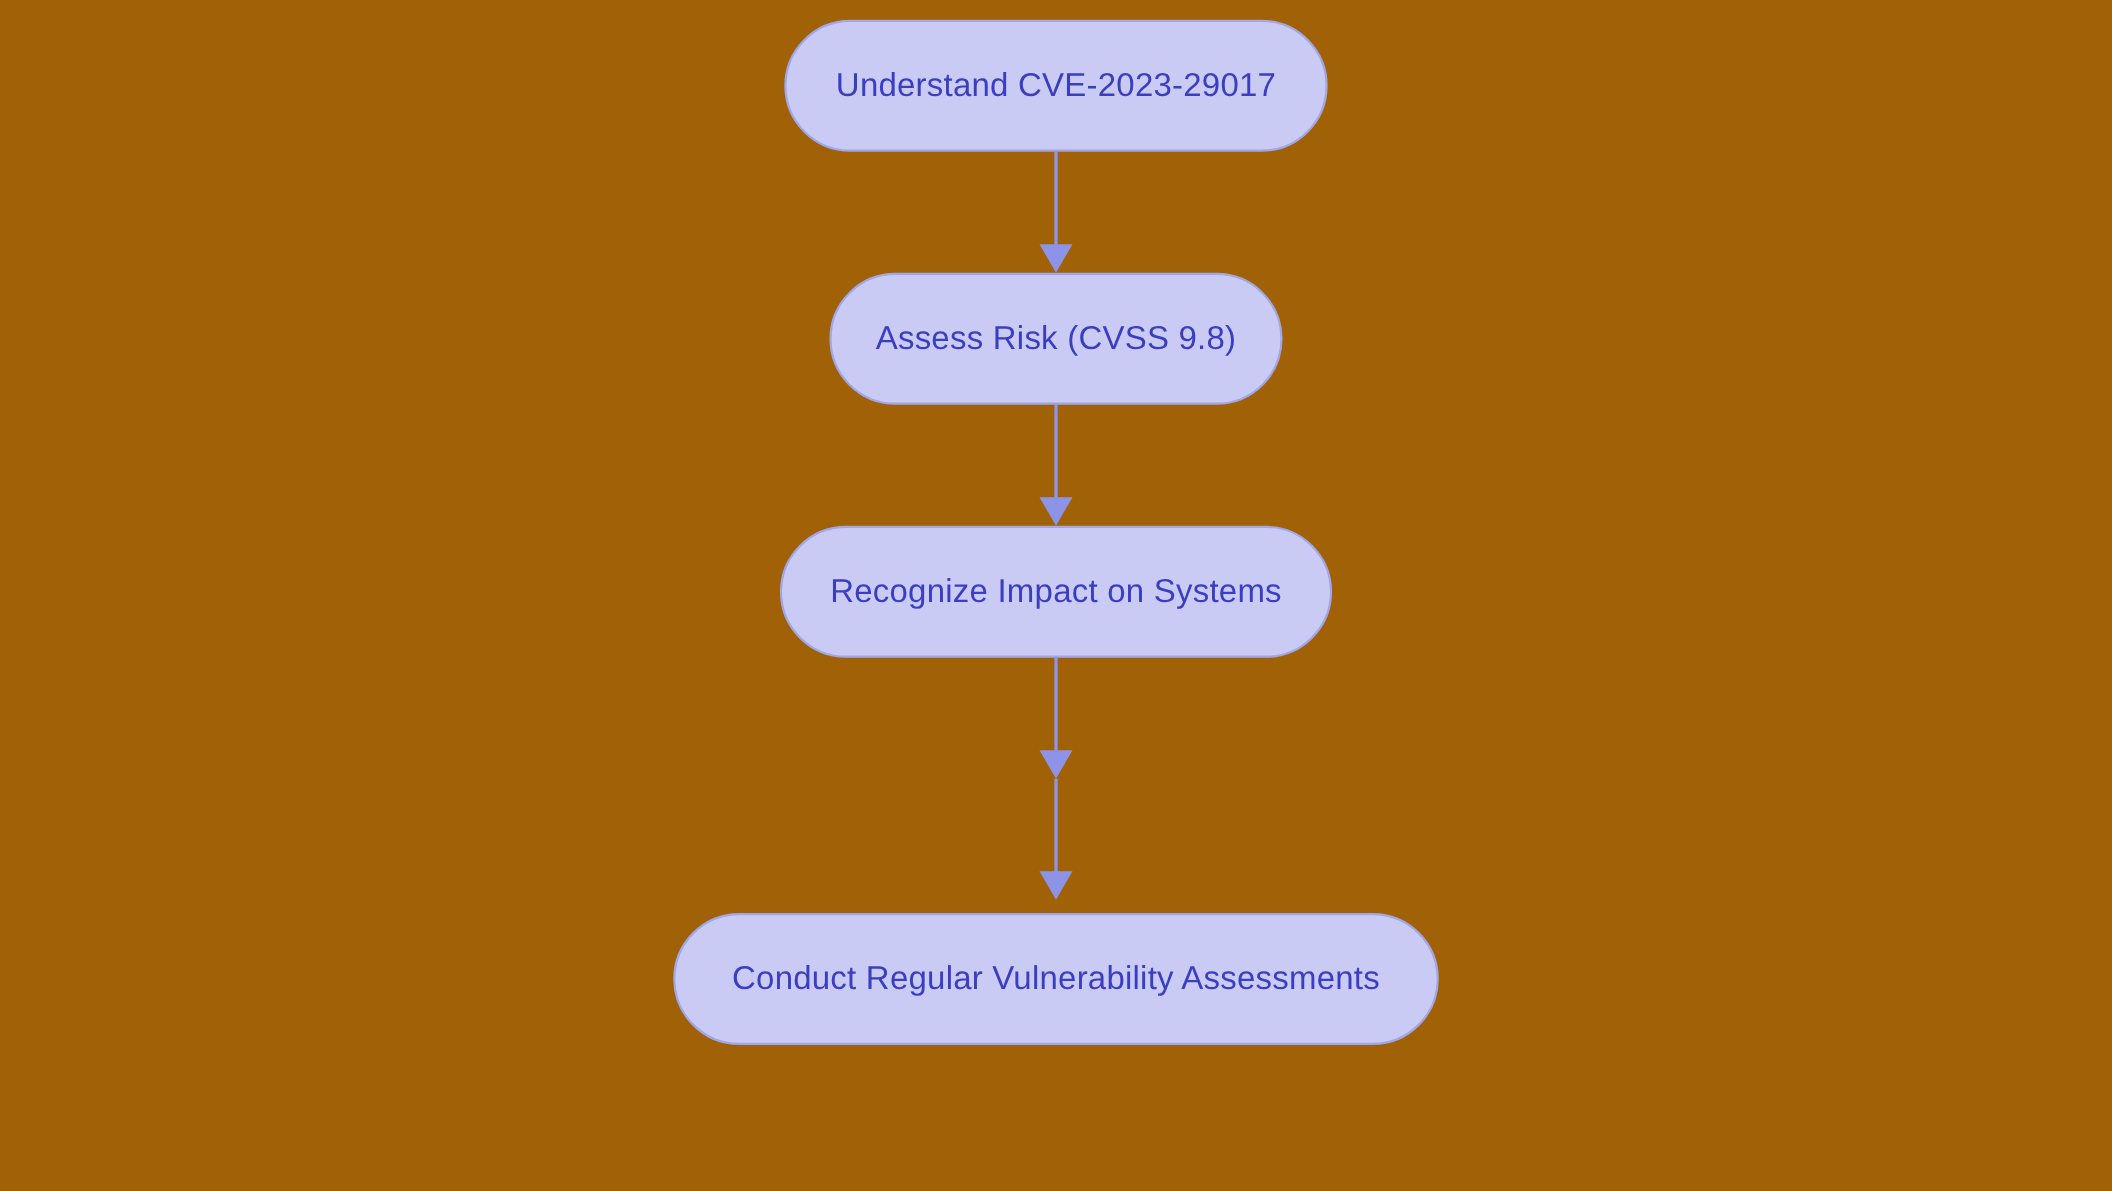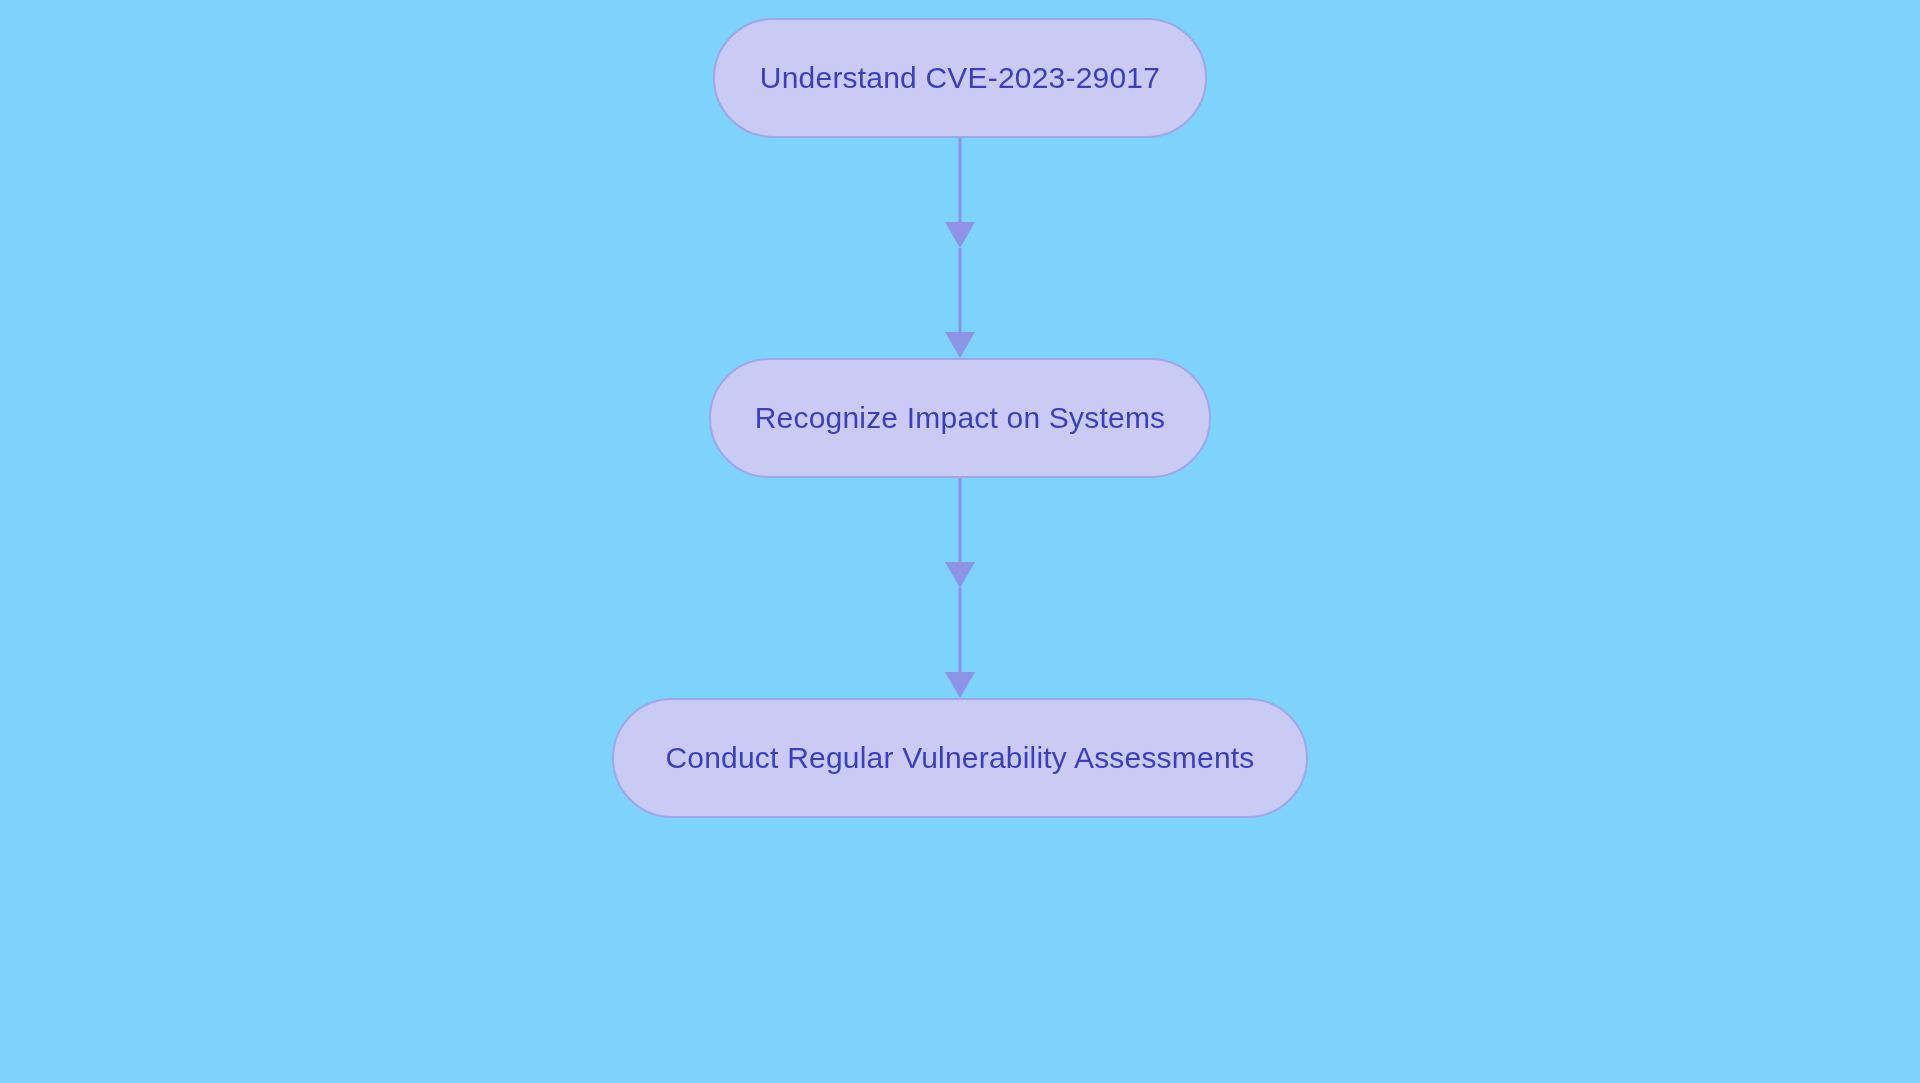--- a/index.html
+++ b/index.html
@@ -7,21 +7,21 @@
     width: 1920px;
     height: 1083px;
     background: #ffffff;
     overflow: hidden;
     font-family: "Liberation Sans", sans-serif;
   }
   .canvas {
     position: relative;
     width: 1920px;
     height: 1083px;
-    background: #7dd3fc;
+    background: #a16207;
     display: flex;
     flex-direction: column;
     align-items: center;
     padding-top: 18px;
   }
   .node {
     height: 120px;
     border-radius: 60px;
     background: #c9cbf5;
     border: 2px solid #a0a6e8;
@@ -31,21 +31,21 @@
     display: flex;
     align-items: center;
     justify-content: center;
     text-align: center;
     flex: 0 0 auto;
   }
   .node-1 { width: 494px; }
   .node-2 { width: 412px; }
   .node-3 { width: 502px; }
   .node-4 { width: 634px; }
-  .node-5 { width: 696px; }
+  .node-5 { width: 696px; margin-top: 12px; }
   .connector {
     height: 110px;
     width: 30px;
     position: relative;
     flex: 0 0 auto;
   }
   .connector .shaft {
     position: absolute;
     left: 50%;
     transform: translateX(-50%);
@@ -73,20 +73,23 @@
 
   <div class="node node-1">
     <span>Understand CVE-2023-29017</span>
   </div>
 
   <div class="connector">
     <div class="shaft"></div>
     <div class="head"></div>
   </div>
 
+  <div class="node node-2">
+    <span>Assess Risk (CVSS 9.8)</span>
+  </div>
 
   <div class="connector">
     <div class="shaft"></div>
     <div class="head"></div>
   </div>
 
   <div class="node node-3">
     <span>Recognize Impact on Systems</span>
   </div>
 

